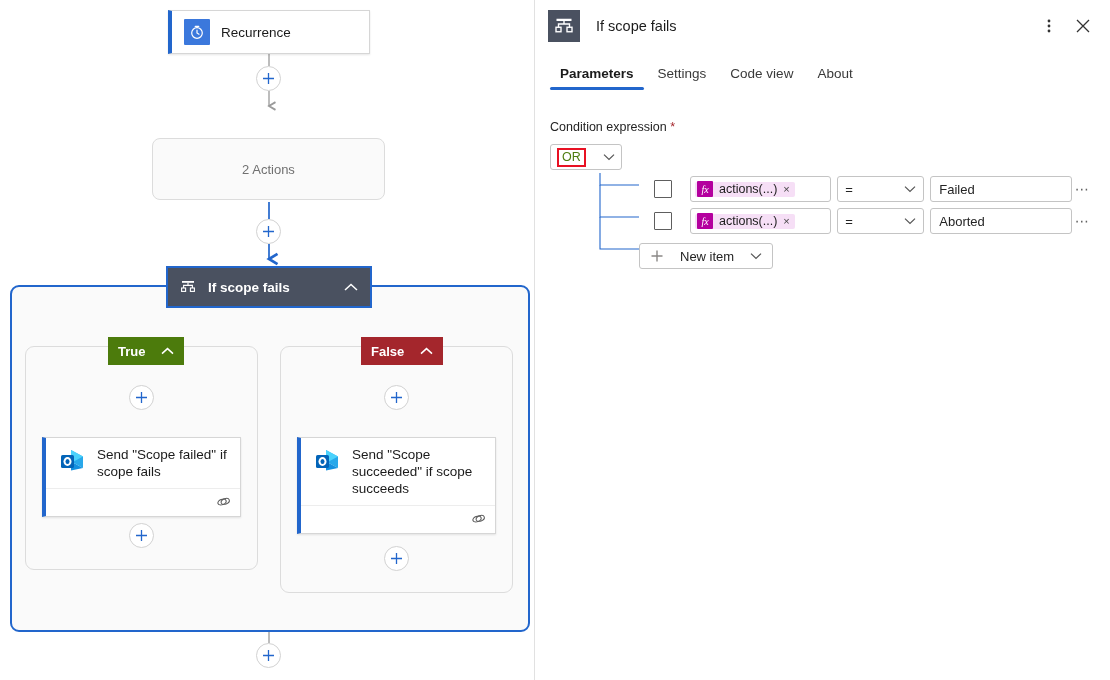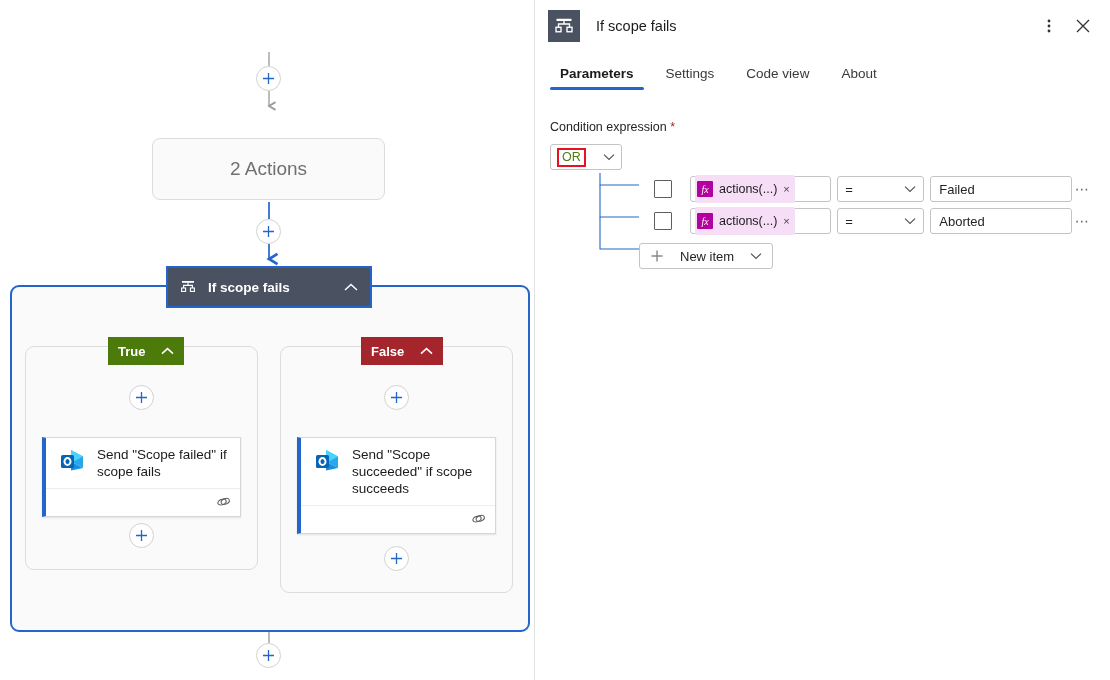--- a/index.html
+++ b/index.html
@@ -59,21 +59,21 @@
     position: relative;
   }
   .hdr .chev { position: absolute; right: 12px; top: 50%; transform: translateY(-50%); }
   .hdr-scope { background: #8A3A06; }
   .hdr-cond  { background: #4A5160; }
 
   .scope-body {
     border: 1px solid #dcdcdc; border-radius: 8px;
     background: #fafafa;
     display: flex; align-items: center; justify-content: center;
-    color: #707070; font-size: 19px;
+    color: #707070; font-size: 13px;
   }
 
   .sel-ring { outline: 2px solid #2266cc; outline-offset: 0px; }
 
   
   .badge {
     display: flex; align-items: center; gap: 16px;
     height: 28px; padding: 0 10px;
     color: #fff; font-size: 13px; font-weight: bold;
     position: absolute; z-index: 4;
@@ -107,21 +107,21 @@
   #panel-head { display: flex; align-items: center; height: 52px; padding: 0 12px 0 12px; }
   .panel-ic {
     width: 32px; height: 32px; background: #4A5160;
     display: flex; align-items: center; justify-content: center; flex: 0 0 auto;
   }
   #panel-title { margin-left: 16px; font-size: 14.5px; color: #1b1b1b; }
   .head-btn {
     width: 30px; height: 30px; display: flex; align-items: center; justify-content: center;
     color: #333; cursor: pointer;
   }
-  #tabs { display: flex; gap: 8px; padding: 0 12px; margin-top: 8px; }
+  #tabs { display: flex; gap: 0; padding: 0 12px; margin-top: 8px; }
   .tab {
     font-size: 13.5px; color: #393939; padding: 6px 12px 9px 12px;
     position: relative; cursor: pointer; white-space: nowrap;
   }
   .tab.active { color: #1b1b1b; font-weight: bold; }
   .tab.active::after {
     content: ""; position: absolute; left: 2px; right: 2px; bottom: 0;
     height: 3px; background: #2266cc; border-radius: 2px;
   }
 
@@ -146,21 +146,21 @@
   .chk {
     width: 18px; height: 18px; border: 1px solid #5e5e5e; background: #fff;
     flex: 0 0 auto; border-radius: 1px;
   }
   .tokenfield {
     width: 158px; height: 26px; border: 1px solid #c4c4c4; border-radius: 3px;
     background: #fff; display: flex; align-items: center; padding: 0 4px;
   }
   .token {
     display: inline-flex; align-items: center; gap: 6px;
-    background: #f6dff6; border-radius: 2px; height: 28px; padding: 0 5px 0 2px;
+    background: #f6dff6; border-radius: 2px; height: 15px; padding: 0 5px 0 2px;
     font-size: 12.5px; color: #1b1b1b;
   }
   .fx {
     width: 16px; height: 16px; background: #b4009e; color: #fff;
     font-size: 10px; font-style: italic; font-family: "Liberation Serif", serif;
     display: flex; align-items: center; justify-content: center; border-radius: 1px;
   }
   .token-x { color: #444; font-size: 11px; }
   .op-select {
     width: 96px; height: 26px; border: 1px solid #c4c4c4; border-radius: 3px;
@@ -212,20 +212,33 @@
       <line x1="141" y1="410" x2="141" y2="437" stroke="#9a9a9a" stroke-width="1.3"></line>
       <line x1="141" y1="516" x2="141" y2="523" stroke="#9a9a9a" stroke-width="1.3"></line>
 
       <line x1="396" y1="364" x2="396" y2="385" stroke="#9a9a9a" stroke-width="1.3"></line>
       <line x1="396" y1="410" x2="396" y2="437" stroke="#9a9a9a" stroke-width="1.3"></line>
       <line x1="396" y1="543" x2="396" y2="546" stroke="#9a9a9a" stroke-width="1.3"></line>
 
       <line x1="269" y1="632" x2="269" y2="643" stroke="#9a9a9a" stroke-width="1.3"></line>
     </svg>
 
+    <div class="node card" style="left:168px; top:10px; width:202px;">
+      <div class="card-row">
+        <span class="ic-recurrence">
+          <svg width="16" height="16" viewBox="0 0 16 16">
+            <circle cx="8" cy="9" r="5.3" fill="none" stroke="#fff" stroke-width="1.2"></circle>
+            <path d="M8 6.2 L8 9 L10 10.2" fill="none" stroke="#fff" stroke-width="1.2" stroke-linecap="round"></path>
+            <path d="M6.3 2.4 L9.7 2.4" stroke="#fff" stroke-width="1.3" stroke-linecap="round"></path>
+            <path d="M8 2.4 L8 3.8" stroke="#fff" stroke-width="1.3"></path>
+          </svg>
+        </span>
+        <span class="card-title">Recurrence</span>
+      </div>
+    </div>
 
     <div class="plus" style="left:256px; top:66px;">
       <svg width="13" height="13" viewBox="0 0 13 13">
           <path d="M6.5 1 V12 M1 6.5 H12" stroke="#2266cc" stroke-width="1.3"></path>
         </svg>
     </div>
 
     <div class="scope-body" style="position:absolute; left:152px; top:138px; width:233px; height:62px;">
       <span>2 Actions</span>
     </div>

